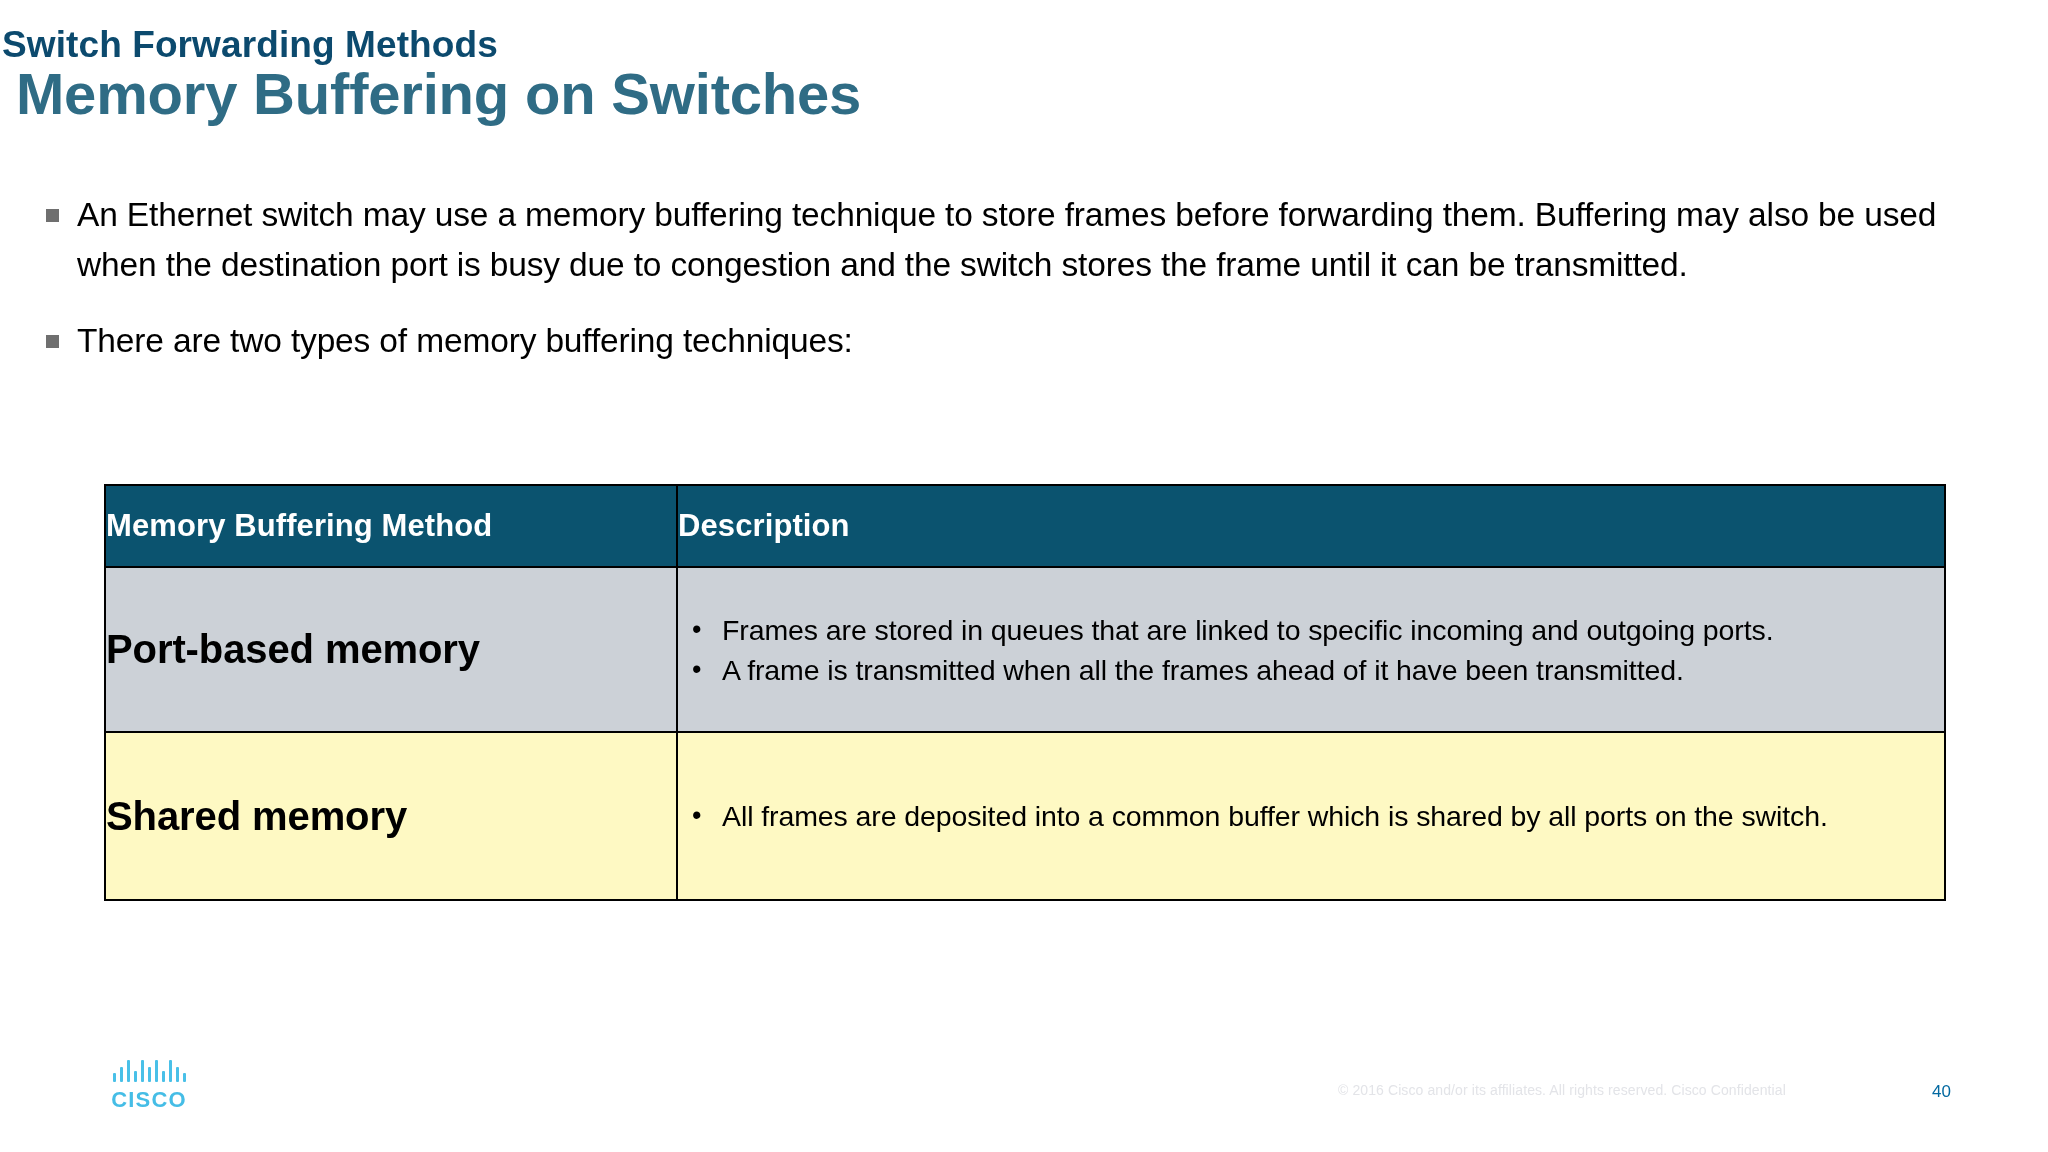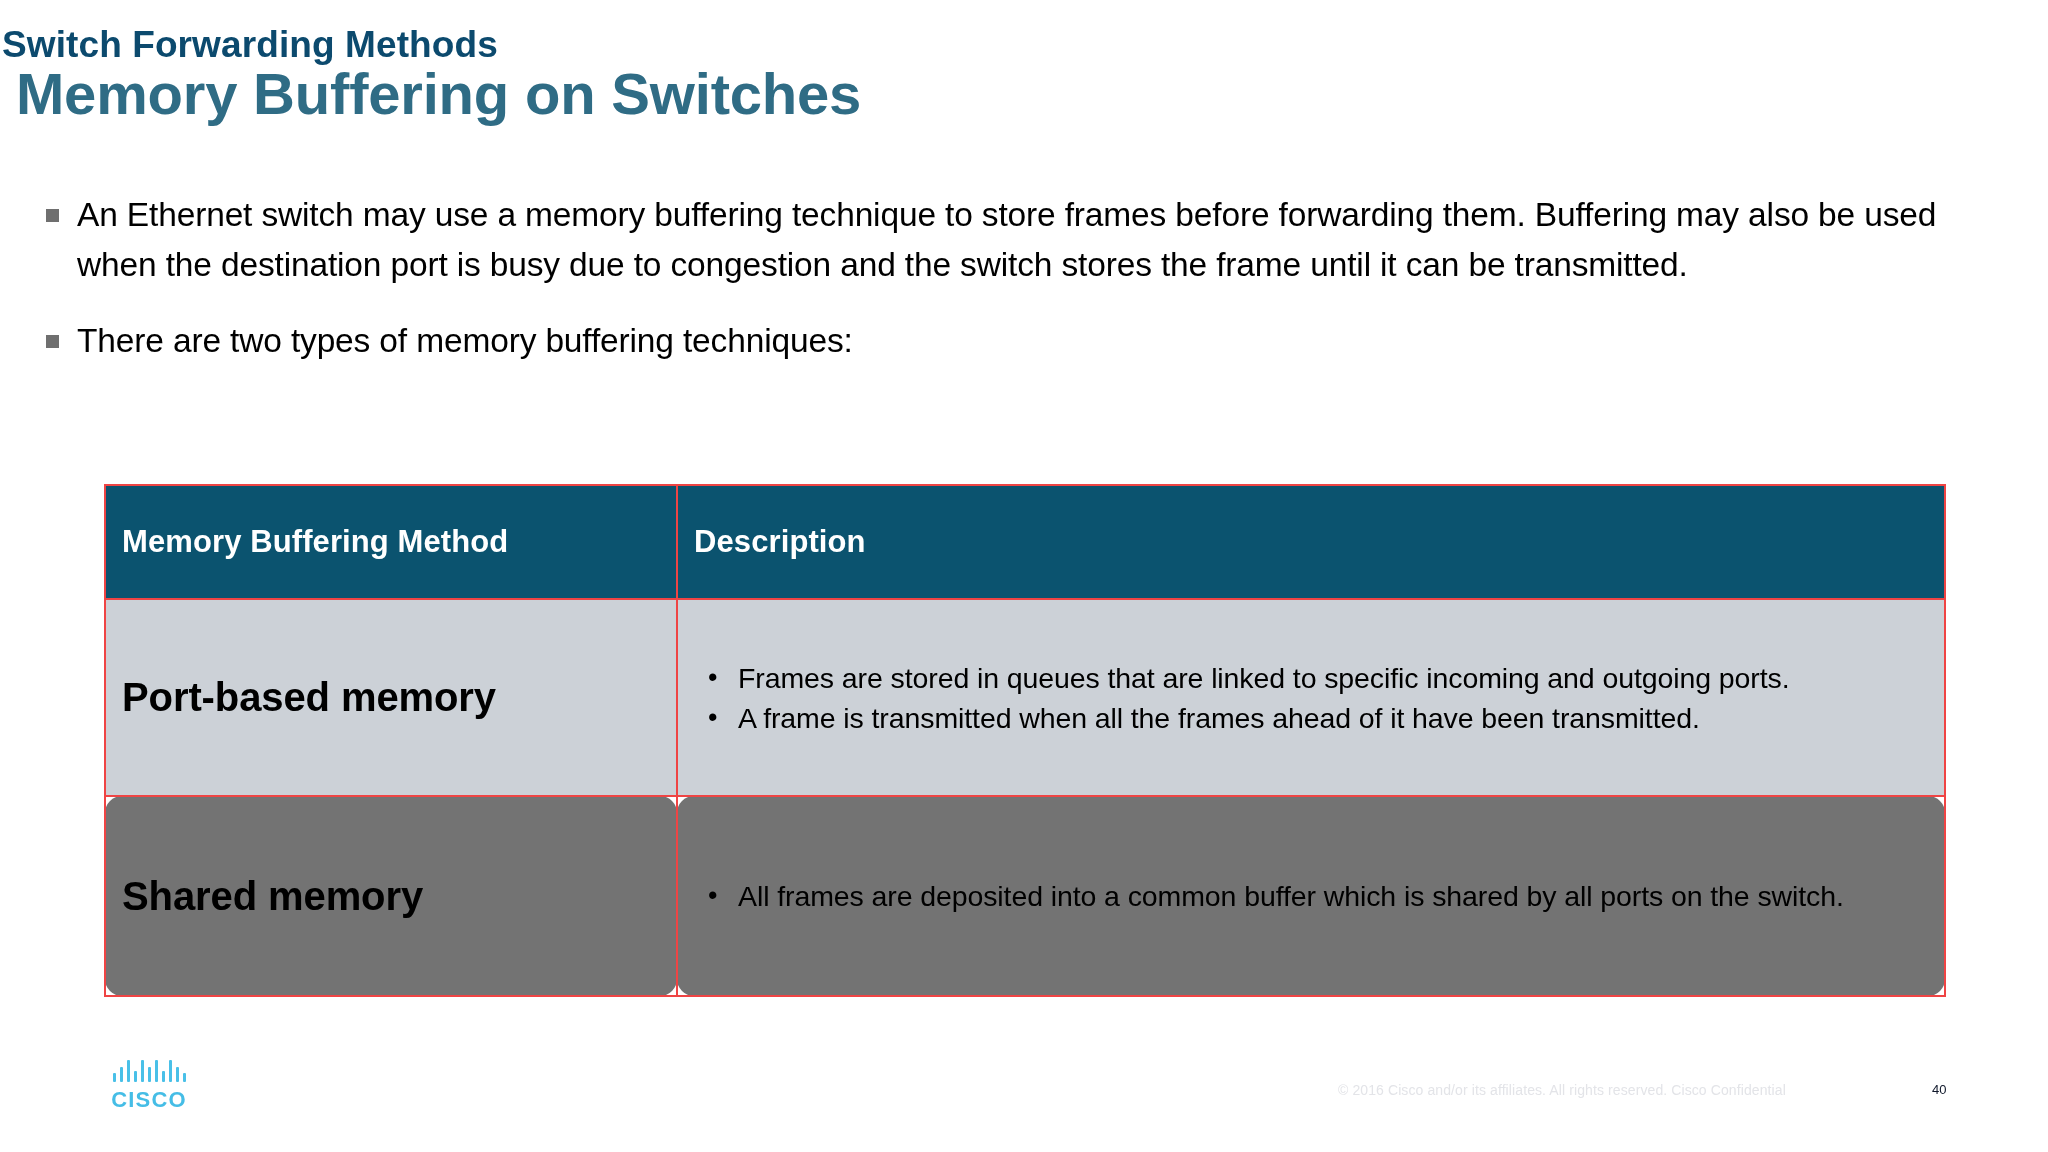--- a/index.html
+++ b/index.html
@@ -77,40 +77,40 @@
   
   .tbl {
     position: absolute;
     left: 104px;
     top: 484px;
     width: 1840px;
     border-collapse: collapse;
     table-layout: fixed;
   }
   .tbl td, .tbl th {
-    border: 2px solid #ef4444;
+    border: 2px solid #000000;
     vertical-align: middle;
-    padding: 16px;
+    padding: 0;
   }
   .col-method { width: 572px; }
   .col-desc   { width: 1268px; }
 
   thead th {
     background: #0b536f;
     color: #ffffff;
     text-align: left;
     font-size: 31px;
     font-weight: bold;
     letter-spacing: 0.1px;
     height: 80px;
     padding: 0 22px;
   }
 
   .row-a td { background: #ccd1d7; }
-  .row-b td { background: #737373; border-radius: 17px; }
+  .row-b td { background: #fef9c3; }
 
   .method-cell {
     font-size: 40px;
     font-weight: bold;
     color: #000000;
     padding: 0 22px;
     letter-spacing: -0.1px;
   }
   .row-a .method-cell { height: 163px; }
   .row-b .method-cell { height: 166px; }
@@ -177,22 +177,22 @@
     top: 1082px;
     font-size: 14px;
     color: #e3e4e8;
     white-space: nowrap;
     letter-spacing: 0.1px;
   }
   .footer-page {
     position: absolute;
     left: 1932px;
     top: 1082px;
-    font-size: 13px;
-    color: #0f172a;
+    font-size: 17px;
+    color: #0369a1;
   }
 </style>
 </head>
 <body>
 
 <div class="slide">
 
   <div class="eyebrow">Switch Forwarding Methods</div>
   <div class="page-title">Memory Buffering on Switches</div>
 

